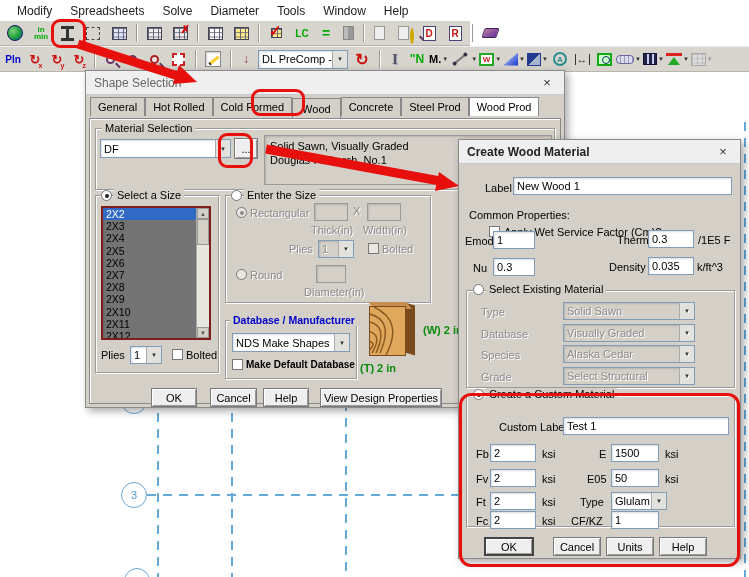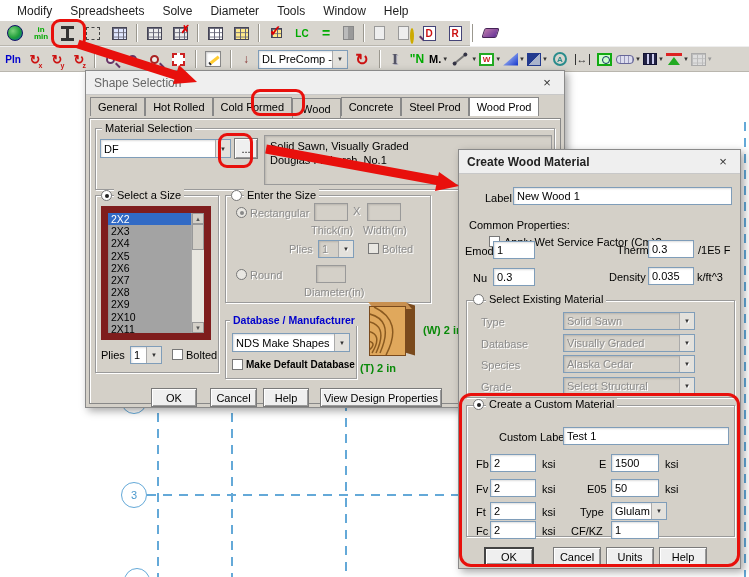--- a/index.html
+++ b/index.html
@@ -101,21 +101,21 @@
   .cmb .combo-t{width:100%;height:100%;}
   .cmb.dis .combo-t{background:#d4d0c8;}
   .cmb.dis .val{color:#8c8c8c;text-shadow:1px 1px 0 #fff;}
   .radio{position:absolute;width:11px;height:11px;border:1px solid #777;border-radius:50%;background:#fff;}
   .radio.on::after{content:"";position:absolute;left:2.5px;top:2.5px;width:4px;height:4px;border-radius:50%;background:#222;}
   .radio.dis{background:#e9e7e2;}
   .radio.dis.on::after{background:#888;}
   .chk{position:absolute;width:11px;height:11px;border:1px solid #777;background:#fff;}
   .chk.dis{background:#e9e7e2;}
   .slbl{position:absolute;font-size:11px;white-space:nowrap;}
-  .listbox{position:absolute;background:#a3a3a3;border:7px solid #7f1d1d;box-shadow:inset 1px 1px 2px #0002;overflow:hidden;}
+  .listbox{position:absolute;background:#737373;border:2px solid #7f1d1d;box-shadow:inset 1px 1px 2px #0002;overflow:hidden;}
   .listbox .it{height:12.2px;line-height:12.2px;padding-left:3px;font-size:10.5px;}
   .listbox .it.sel{background:#316ac5;color:#fff;}
   .sbar{position:absolute;right:0;top:0;bottom:0;width:13px;background:#e8e6e0;border-left:1px solid #aaa;display:flex;flex-direction:column;align-items:center;font-size:6px;color:#555;}
   .sbar .ar{height:11px;width:100%;display:flex;align-items:center;justify-content:center;background:#d4d0c8;border:1px solid #999;}
   .sbar .thumb{width:100%;height:26px;background:#d4d0c8;border:1px solid #999;}
   .sbar .sp{flex:1;}
   .green{color:#0a8a0a;font-weight:bold;}
 
   
   .wood{position:absolute;width:46px;height:56px;}
@@ -473,21 +473,21 @@
         <span>Cancel</span>
       </div>
     <div class="btn" style="left:177px;top:317px;width:46px;">
         <span>Help</span>
       </div>
     <div class="btn" style="left:234px;top:317px;width:122px;">
         <span>View Design Properties</span>
       </div>
   </div>
 
-  <div class="dlg dlg2 z20" style="left:458px;top:149px;width:283px;height:420px;">
+  <div class="dlg dlg2 z20" style="left:458px;top:139px;width:283px;height:420px;">
     <div class="titlebar">
       <span class="tt">Create Wood Material</span>
       <span class="x">×</span>
     </div>
     <span class="slbl" style="left:26px;top:42px;">Label</span>
     <input class="inp" style="left: 54px; top: 37px; width: 219px;" value="New Wood 1">
     <span class="slbl" style="left:10px;top:69px;">Common Properties:</span>
     <span class="chk" style="left:30px;top:86px;"></span>
     <span class="slbl" style="left:45px;top:86px;">Apply Wet Service Factor (Cm)?</span>
     <span class="slbl" style="left:6px;top:95px;">Emod</span>

